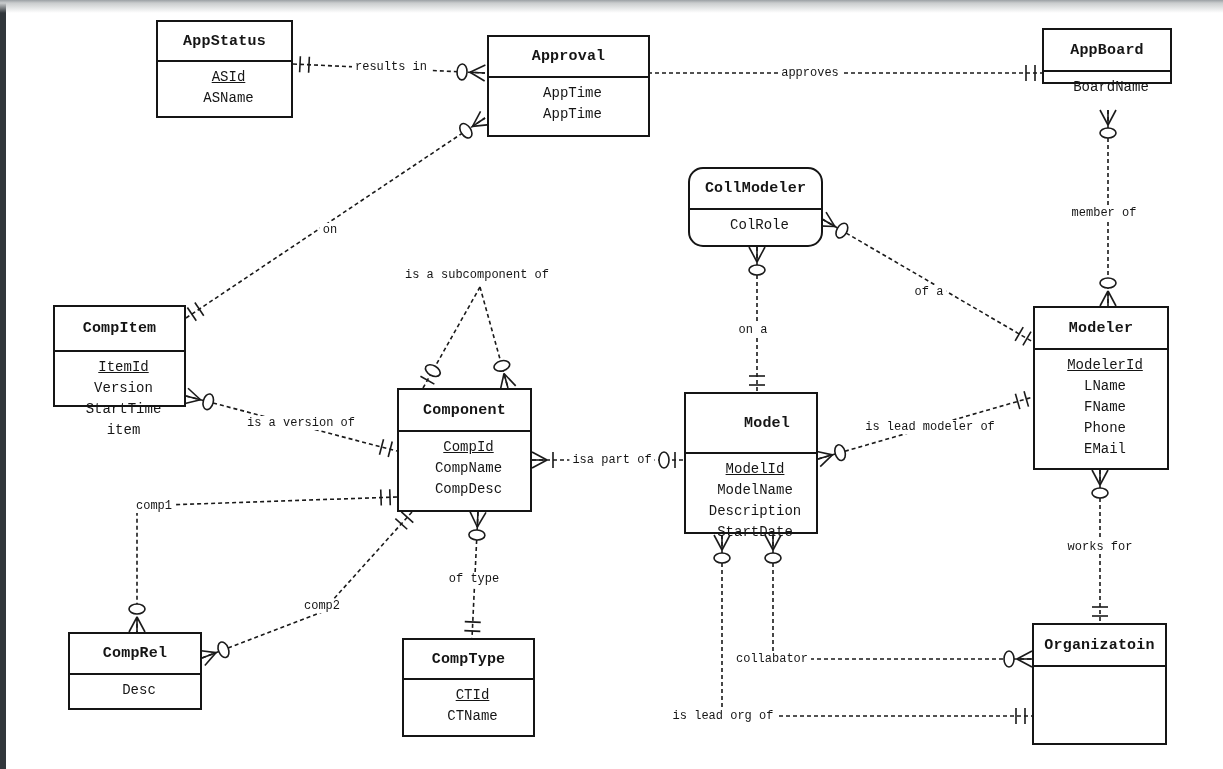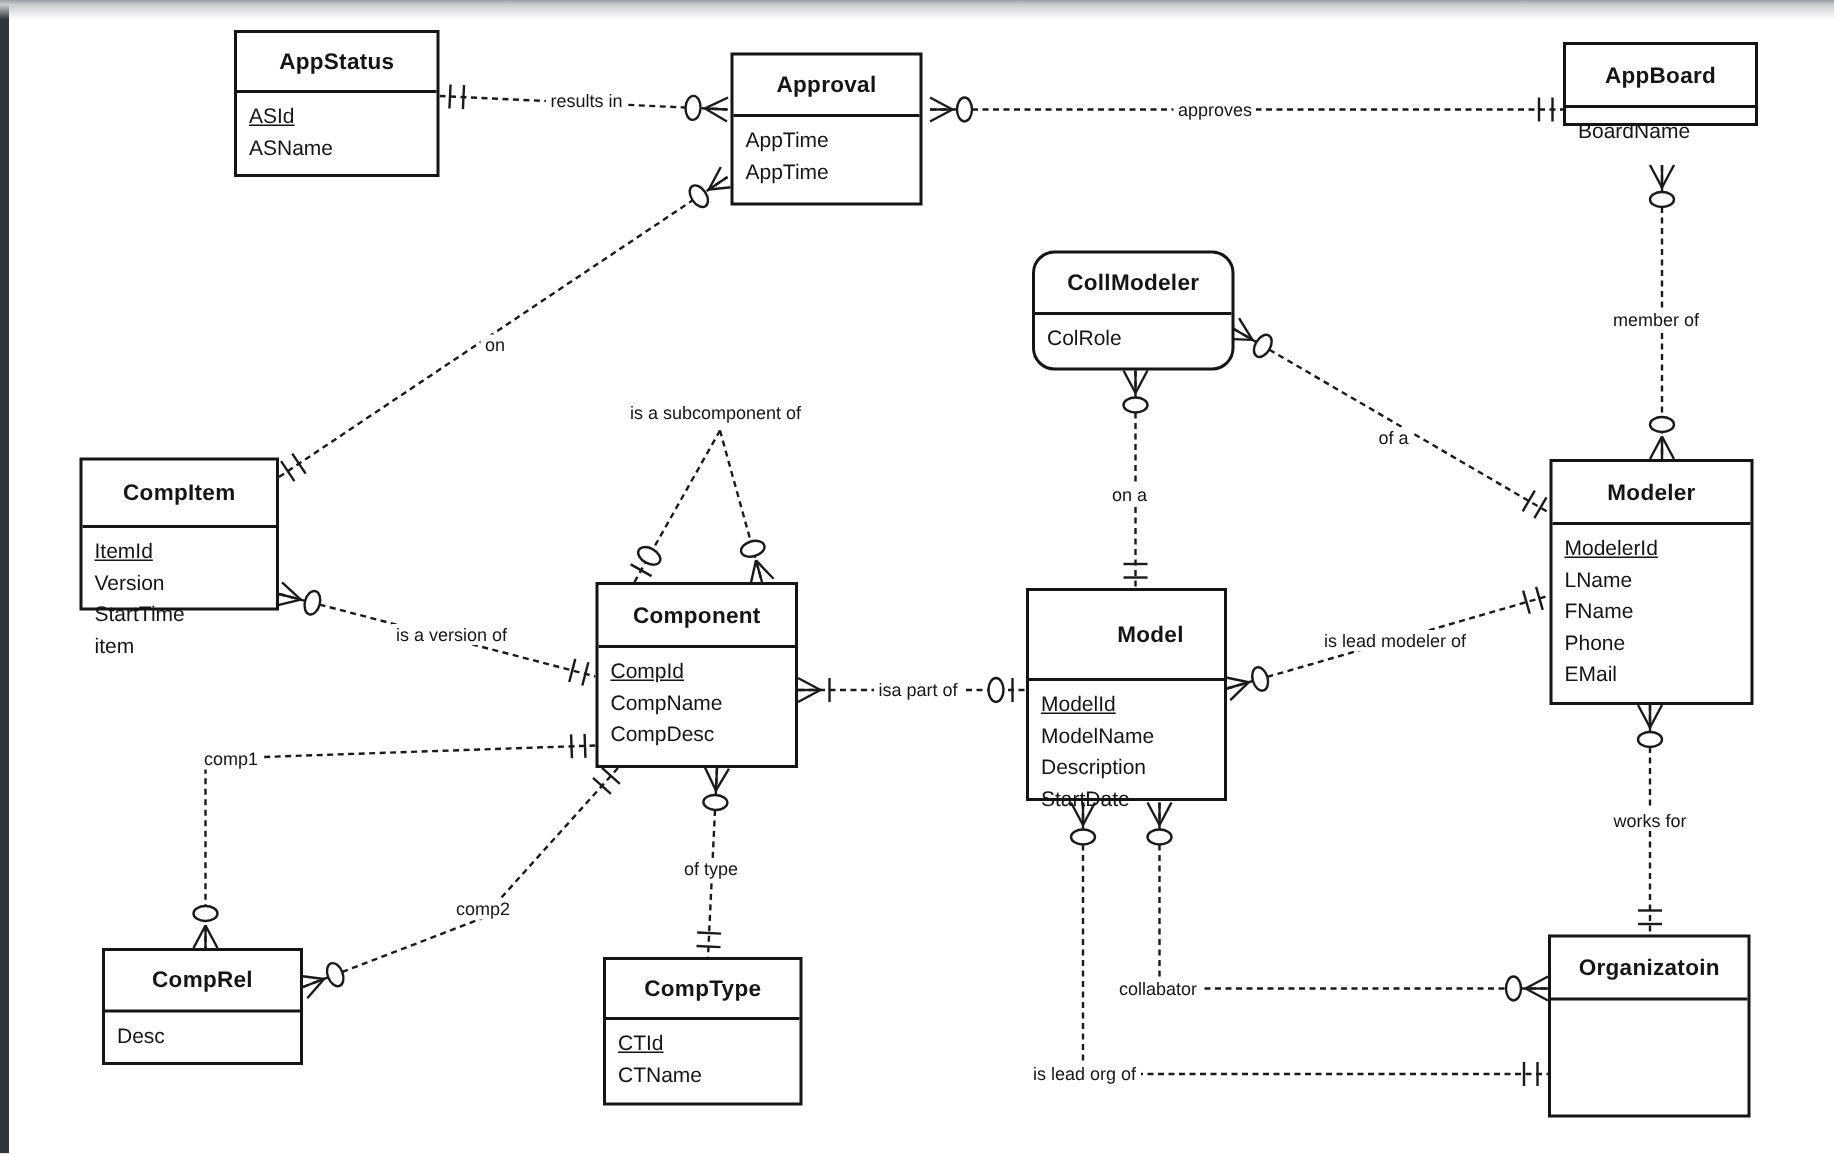--- a/index.html
+++ b/index.html
@@ -1,18 +1,18 @@
 <!DOCTYPE html>
 <html><head>
 <meta charset="utf-8">
 <style>
   html,body{margin:0;padding:0;background:#ffffff;}
   #stage{
     position:relative;width:1223px;height:769px;overflow:hidden;background:#ffffff;
-    font-family:Liberation Sans, sans-serif;color:#151515;
+    font-family:Liberation Mono, monospace;color:#151515;text-align:center;
   }
   #wires{position:absolute;left:0;top:0;width:1223px;height:769px;z-index:1;}
   .entity{
     position:absolute;box-sizing:border-box;background:#ffffff;border:2px solid #151515;z-index:2;
   }
   .entity-title{
     box-sizing:border-box;border-bottom:2px solid #151515;display:flex;align-items:center;justify-content:center;
     font-weight:bold;font-size:15px;letter-spacing:.2px;
   }
   .entity-attrs{padding:5px 0 0 8px;}
@@ -187,21 +187,21 @@
       </g>
     </svg>
   <div id="entity-layer">
       <div class="entity" style="left: 156px; top: 20px; width: 137px; height: 98px;">
         <div class="entity-title" style="height: 40px;">AppStatus</div>
         <div class="entity-attrs">
           <div class="attr u">ASId</div>
           <div class="attr">ASName</div>
         </div>
       </div>
-      <div class="entity" style="left: 487px; top: 35px; width: 128px; height: 102px;">
+      <div class="entity" style="left: 487px; top: 35px; width: 163px; height: 102px;">
         <div class="entity-title" style="height: 41px;">Approval</div>
         <div class="entity-attrs">
           <div class="attr">AppTime</div>
           <div class="attr">AppTime</div>
         </div>
       </div>
       <div class="entity" style="left: 1042px; top: 28px; width: 130px; height: 56px;">
         <div class="entity-title" style="height: 42px;">AppBoard</div>
         <div class="entity-attrs">
           <div class="attr">BoardName</div>

